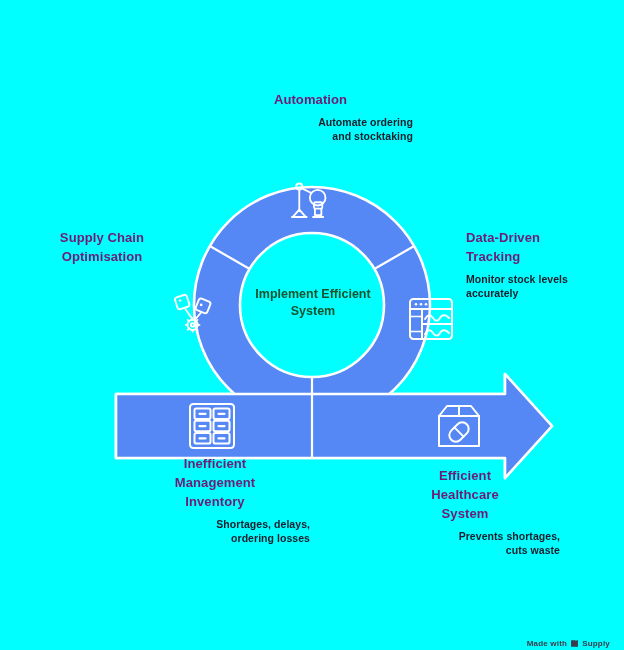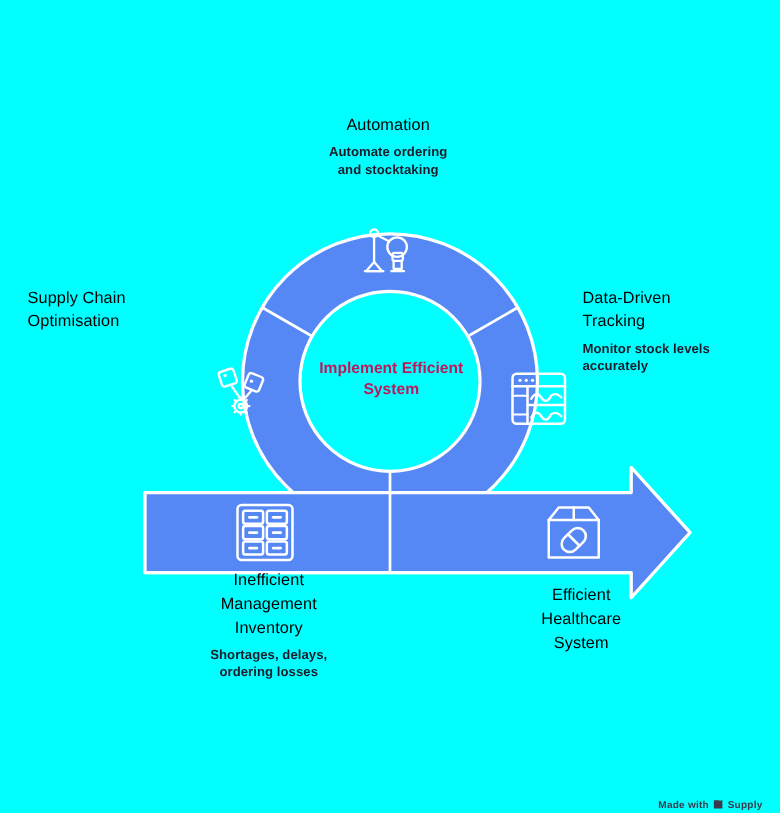--- a/index.html
+++ b/index.html
@@ -18,65 +18,66 @@
     position: absolute;
     top: 0; left: 0;
     width: 624px;
     height: 650px;
   }
   .label-block {
     position: absolute;
     text-align: center;
   }
   .label-title {
-    font-weight: normal;
+    font-weight: bold;
     font-size: 13px;
     line-height: 19px;
-    color: #000000;
+    color: #701a75;
     letter-spacing: 0.1px;
   }
   .label-desc {
     font-weight: bold;
     font-size: 10.5px;
     line-height: 14px;
     color: #1c1c2b;
     margin-top: 6px;
     letter-spacing: 0.05px;
+    text-align: right;
   }
   
   #lbl-automation {
     left: 208px; top: 90px; width: 205px;
   }
   #lbl-supply {
     left: 22px; top: 228px; width: 160px;
     text-align: left;
   }
   #lbl-supply .label-title,
-  #lbl-supply .label-desc { text-align: left; }
+  #lbl-supply .label-desc { text-align: center; }
   #lbl-tracking {
     left: 466px; top: 228px; width: 160px;
     text-align: left;
   }
   #lbl-tracking .label-title,
   #lbl-tracking .label-desc { text-align: left; }
   #lbl-inefficient {
     left: 120px; top: 454px; width: 190px;
   }
   #lbl-efficient {
     left: 370px; top: 466px; width: 190px;
   }
   #center-text {
     position: absolute;
     left: 228px; top: 286px;
     width: 170px;
     text-align: center;
     font-weight: bold;
     font-size: 12.5px;
     line-height: 17px;
-    color: #be185d;
+    color: #14532d;
   }
   #watermark {
     position: absolute;
     right: 14px;
     bottom: 2px;
     font-size: 8px;
     font-weight: bold;
     color: #3a3a4a;
     display: flex;
     align-items: center;
@@ -254,20 +255,24 @@
     <div>ordering losses</div>
   </div>
 </div>
 
 <div class="label-block" id="lbl-efficient">
   <div class="label-title">
     <div>Efficient</div>
     <div>Healthcare</div>
     <div>System</div>
   </div>
+  <div class="label-desc">
+    <div>Prevents shortages,</div>
+    <div>cuts waste</div>
+  </div>
 </div>
 
 <div id="center-text">
   <div>Implement Efficient</div>
   <div>System</div>
 </div>
 
 <div id="watermark">
   <span>Made with</span>
   <span class="wm-mark">

